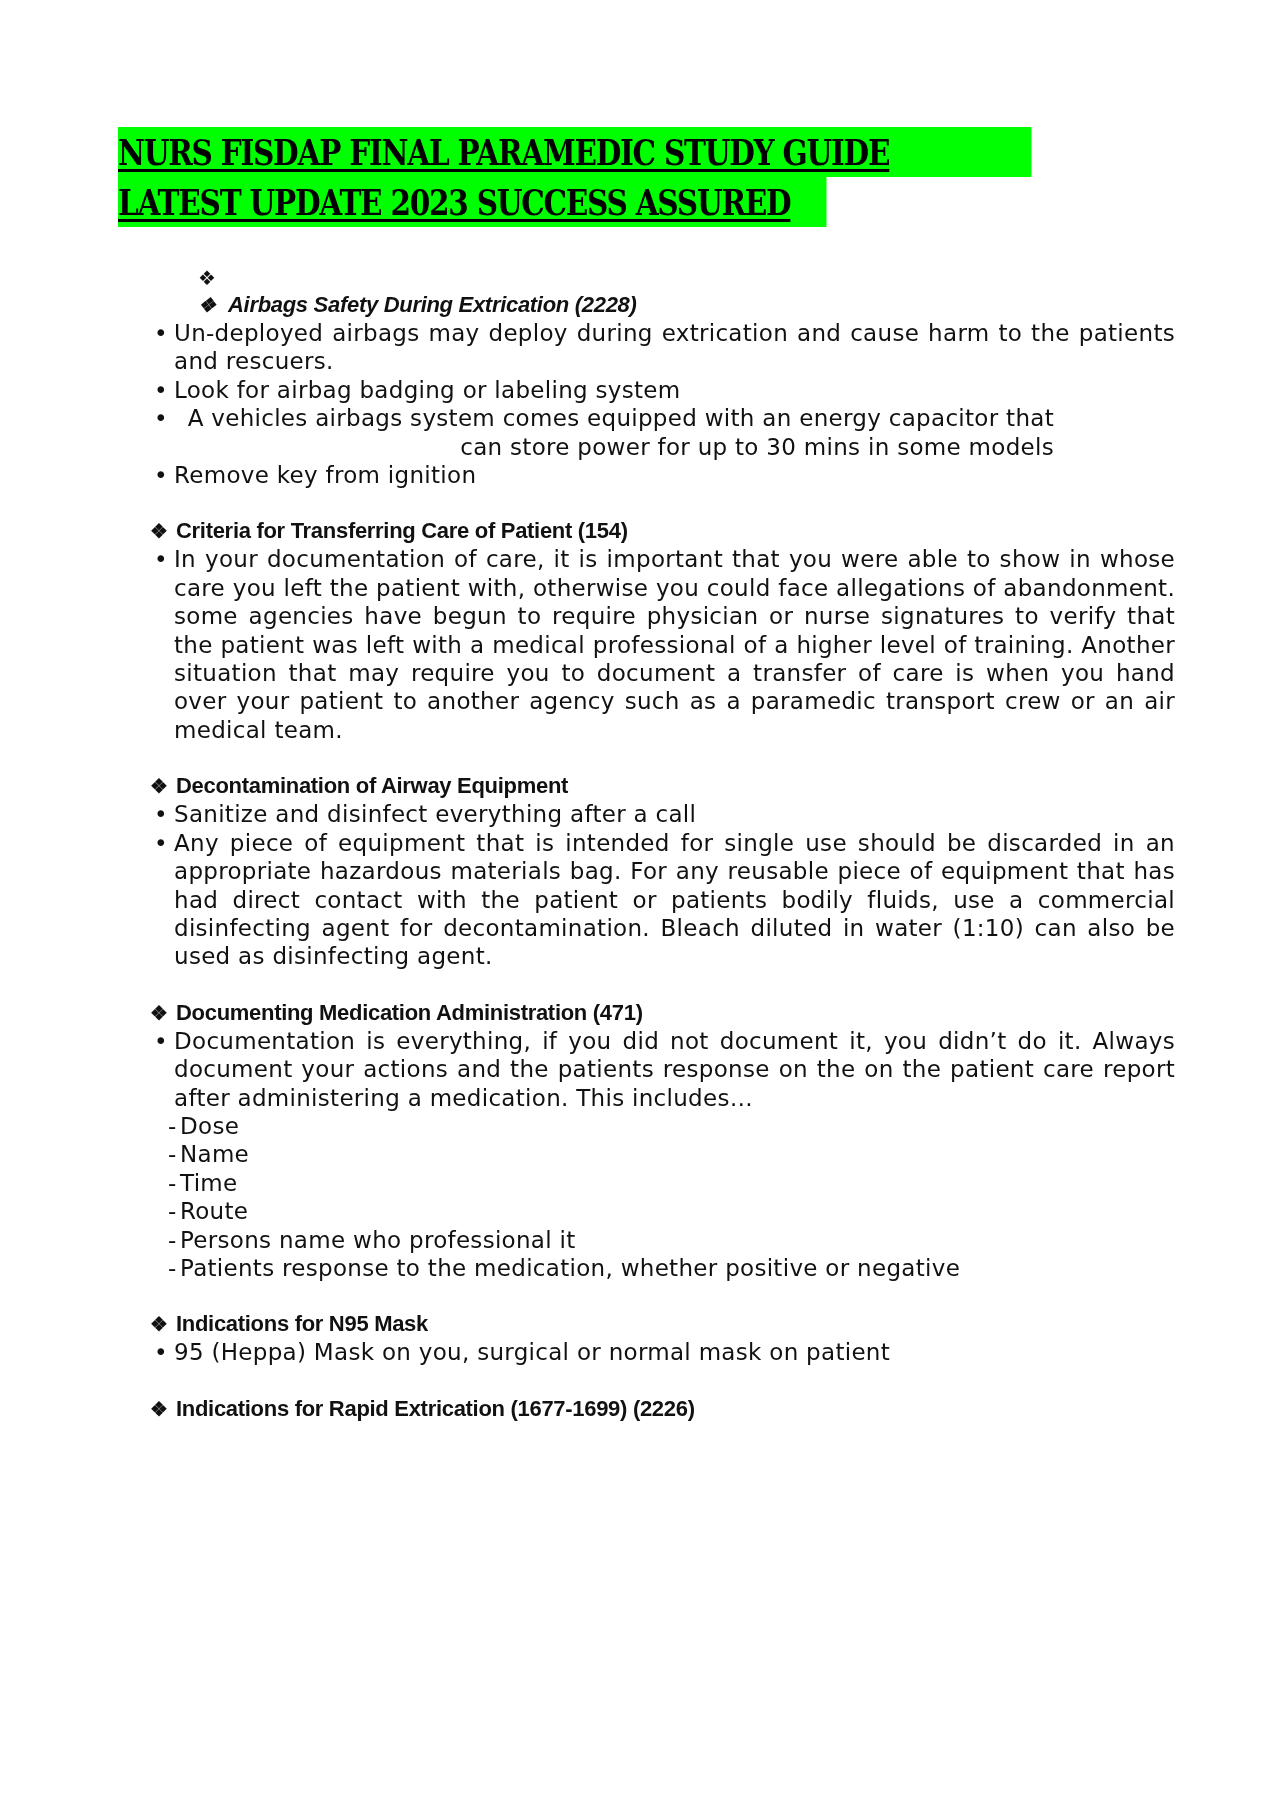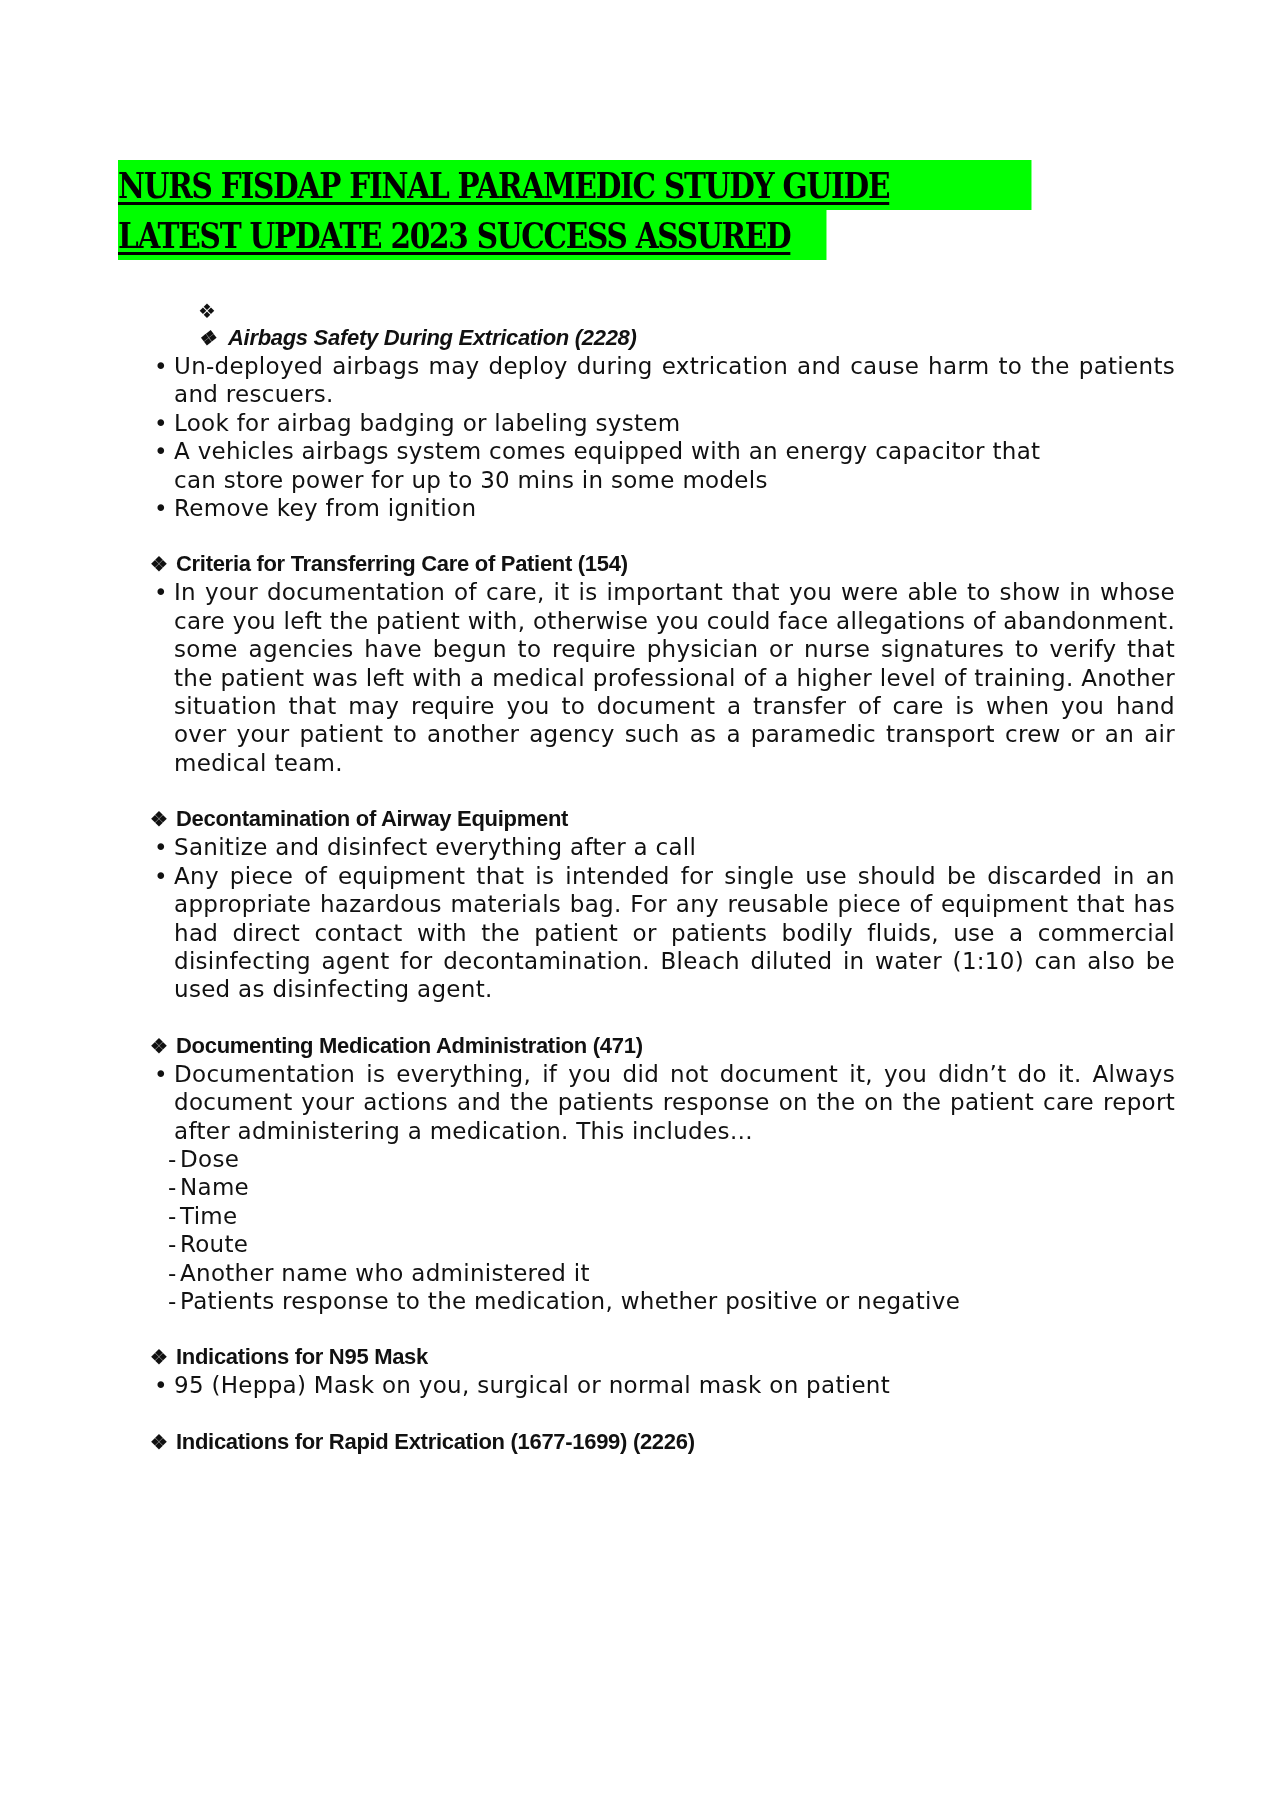--- a/index.html
+++ b/index.html
@@ -1,17 +1,17 @@
 <!DOCTYPE html>
 <html><head>
   <meta charset="utf-8">
   <style>
     html, body { margin: 0; padding: 0; background: #ffffff; }
     body { width: 1280px; height: 1811px; position: relative; overflow: hidden; font-family: "DejaVu Sans", sans-serif; color: #111; }
-    .page { position: absolute; left: 0; top: 0; width: 1280px; height: 1715px; background: #fff; margin-top: 33px; }
+    .page { position: absolute; left: 0; top: 0; width: 1280px; height: 1715px; background: #fff; }
     .title-block { position: absolute; left: 118px; top: 127px; }
     .title-line { display: inline-block; background: #00ff00; font-family: "DejaVu Serif", serif; font-weight: bold; font-size: 36px; line-height: 50px; text-decoration: underline; text-decoration-thickness: 3px; text-underline-offset: 4px; color: #000; letter-spacing: -1.5px; transform: scaleX(0.82); transform-origin: left center; white-space: nowrap; padding-right: 4px; }
     .title-line.l1 { width: 1110px; }
     .title-line.l2 { width: 860px; }
     .body { position: absolute; left: 150px; top: 263px; width: 1025px; font-size: 23px; line-height: 28.4px; }
     .diamond-row { position: relative; height: 28px; padding-left: 48px; }
     .diamond { font-size: 20px; display: inline-block; width: 30px; }
     .head { font-family: "Liberation Sans", sans-serif; font-weight: bold; font-size: 22px; line-height: 28px; letter-spacing: -0.3px; font-style: italic; }
     .sec-head { font-family: Liberation Sans, sans-serif; font-weight: bold; font-size: 22px; line-height: 28px; letter-spacing: -0.3px; margin-top: 28px; }
     .sec-head .diamond { width: 26px; font-size: 20px; }
@@ -33,21 +33,21 @@
   <div class="body">
 
     <div class="diamond-row">
       <span class="diamond">❖</span>
     </div>
     <div class="diamond-row head">
       <span class="diamond">❖</span><span>Airbags Safety During Extrication (2228)</span>
     </div>
     <div class="bullet">Un-deployed airbags may deploy during extrication and cause harm to the patients  and rescuers.</div>
     <div class="bullet">Look for airbag badging or labeling system</div>
-    <div class="bullet" style="text-align:left; width: 880px;">A vehicles airbags system comes equipped with an energy capacitor that can store power for up to 30 mins in some models</div>
+    <div class="bullet" style="text-align:right; width: 880px;">A vehicles airbags system comes equipped with an energy capacitor that can store power for up to 30 mins in some models</div>
     <div class="bullet">Remove key from ignition</div>
 
     <div class="sec-head">
       <span class="diamond">❖</span><span>Criteria for Transferring Care of Patient (154)</span>
     </div>
     <div class="bullet">In your documentation of care, it is important that  you were able  to show in whose care you left the patient with, otherwise you could face allegations of abandonment. some agencies have begun to require physician or nurse signatures to verify that the patient was left with a medical professional of a higher level of training. Another situation that may require you to document a transfer of care is when you hand over your patient to another  agency  such  as  a  paramedic transport crew or an air medical team.</div>
 
     <div class="sec-head">
       <span class="diamond">❖</span><span>Decontamination of Airway Equipment</span>
     </div>
@@ -55,21 +55,21 @@
     <div class="bullet">Any piece of equipment that is intended for single use should be discarded in an appropriate hazardous materials bag. For any reusable  piece  of equipment  that has had direct contact with the patient or patients bodily fluids, use a commercial disinfecting agent for decontamination. Bleach diluted in water (1:10) can also be used as disinfecting agent.</div>
 
     <div class="sec-head">
       <span class="diamond">❖</span><span>Documenting Medication Administration (471)</span>
     </div>
     <div class="bullet">Documentation is everything, if you did not  document  it,  you  didn’t  do it. Always document your actions and the patients response on the on the patient care report after administering a medication. This includes…</div>
     <div class="dash">Dose</div>
     <div class="dash">Name</div>
     <div class="dash">Time</div>
     <div class="dash">Route</div>
-    <div class="dash">Another name who administered it</div>
+    <div class="dash">Persons name who professional it</div>
     <div class="dash">Patients response to the medication, whether positive or negative</div>
 
     <div class="sec-head">
       <span class="diamond">❖</span><span>Indications for N95 Mask</span>
     </div>
     <div class="bullet">95 (Heppa) Mask on you, surgical or normal mask on patient</div>
 
     <div class="sec-head">
       <span class="diamond">❖</span><span>Indications for Rapid Extrication (1677-1699) (2226)</span>
     </div>

